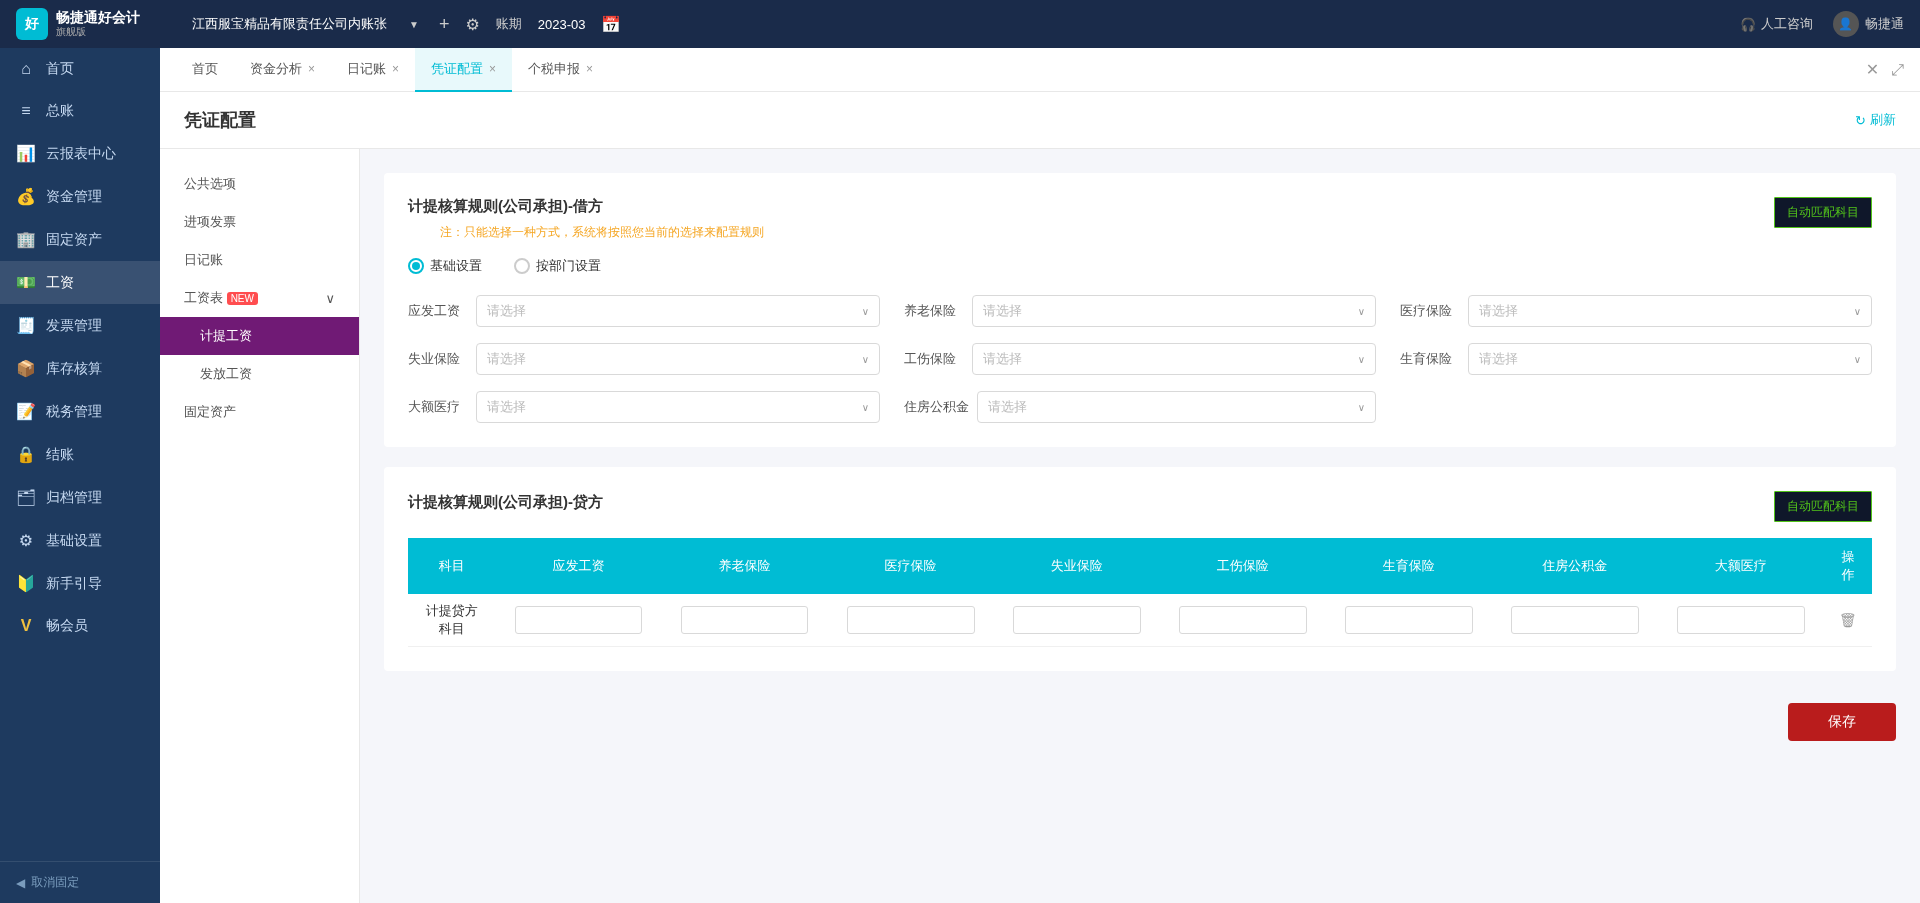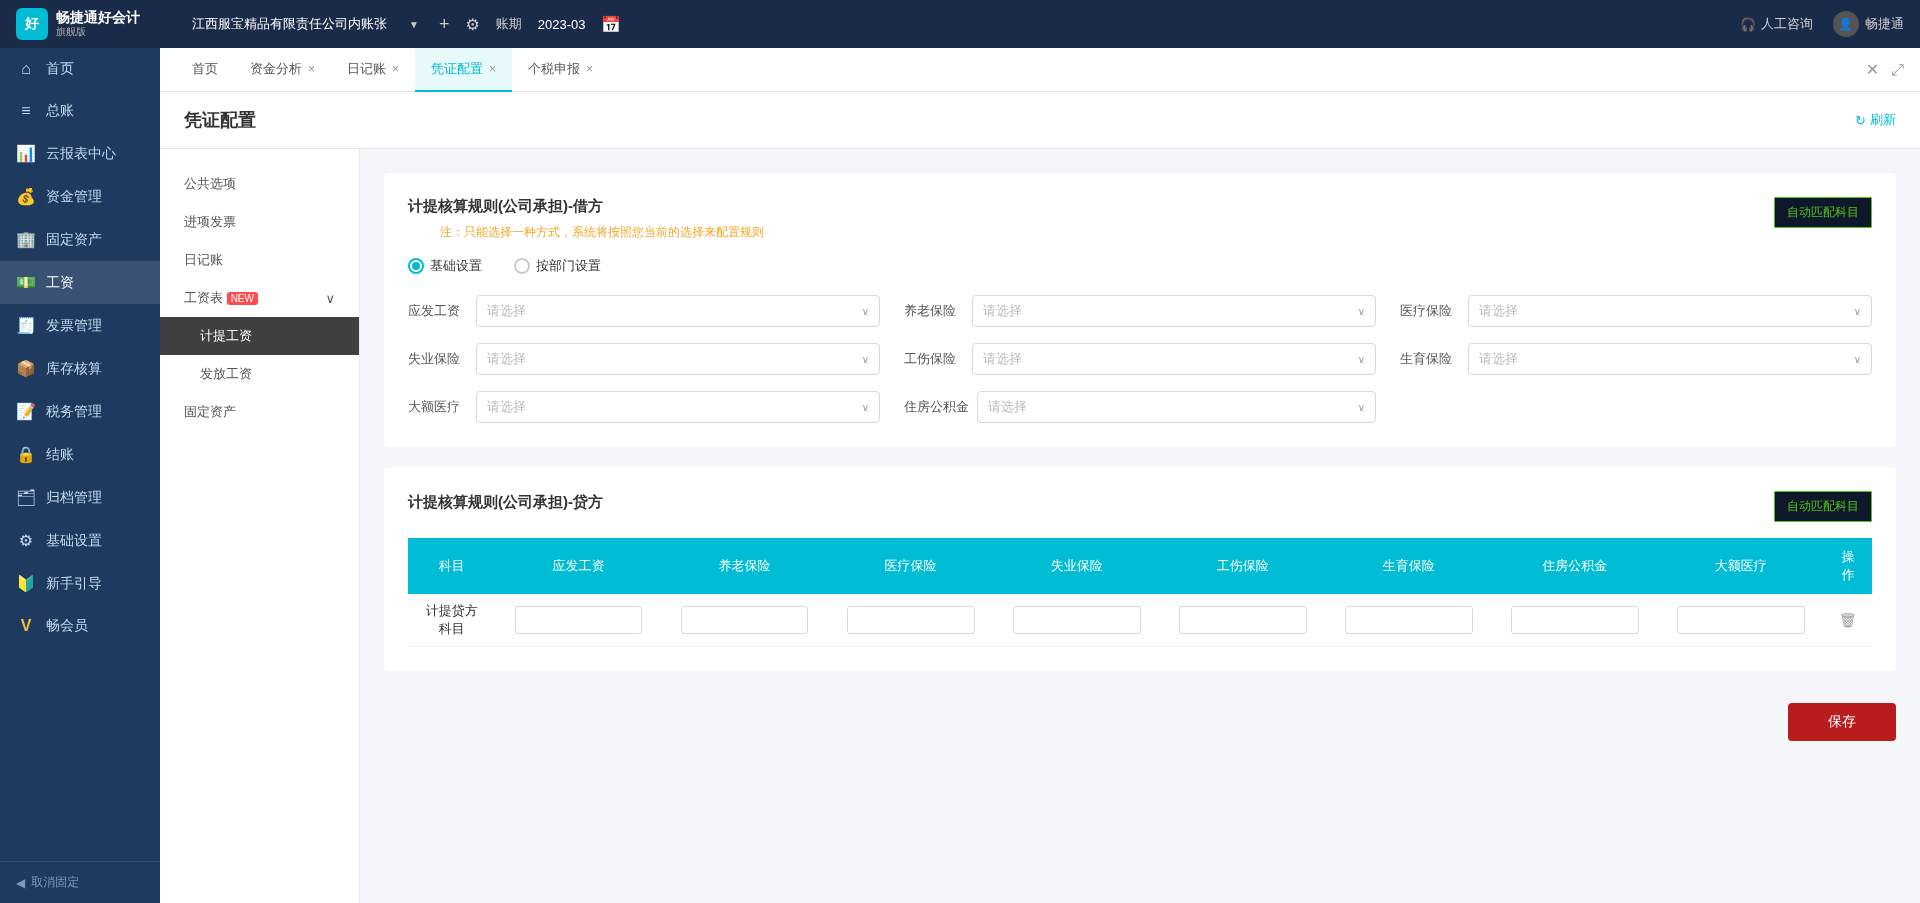--- a/index.html
+++ b/index.html
@@ -51,21 +51,21 @@
     .page-header { background: white; padding: 16px 24px; display: flex; align-items: center; justify-content: space-between; border-bottom: 1px solid #e8e8e8; flex-shrink: 0; }
     .page-title { font-size: 18px; font-weight: bold; color: #333; }
     .refresh-btn { color: #00bcd4; font-size: 13px; display: flex; align-items: center; gap: 4px; cursor: pointer; }
 
     
     .body-split { display: flex; flex: 1; overflow: hidden; }
 
     
     .left-nav { width: 200px; background: white; border-right: 1px solid #e8e8e8; padding: 16px 0; flex-shrink: 0; overflow-y: auto; }
     .left-nav-item { padding: 10px 24px; color: #555; cursor: pointer; font-size: 13px; display: flex; align-items: center; gap: 6px; }
-    .left-nav-item.active { background: #404040; color: white; }
+    .left-nav-item.active { background: #701a75; color: white; }
     .left-nav-item.sub { padding-left: 40px; }
     .left-nav-group { position: relative; }
     .left-nav-toggle { display: flex; align-items: center; justify-content: space-between; padding: 10px 24px; color: #555; cursor: pointer; font-size: 13px; }
     .new-badge { background: #ff4d4f; color: white; font-size: 10px; padding: 1px 4px; border-radius: 3px; }
 
     
     .main-panel { flex: 1; overflow-y: auto; padding: 24px; }
 
     
     .section { background: white; border-radius: 4px; margin-bottom: 20px; padding: 24px; }

